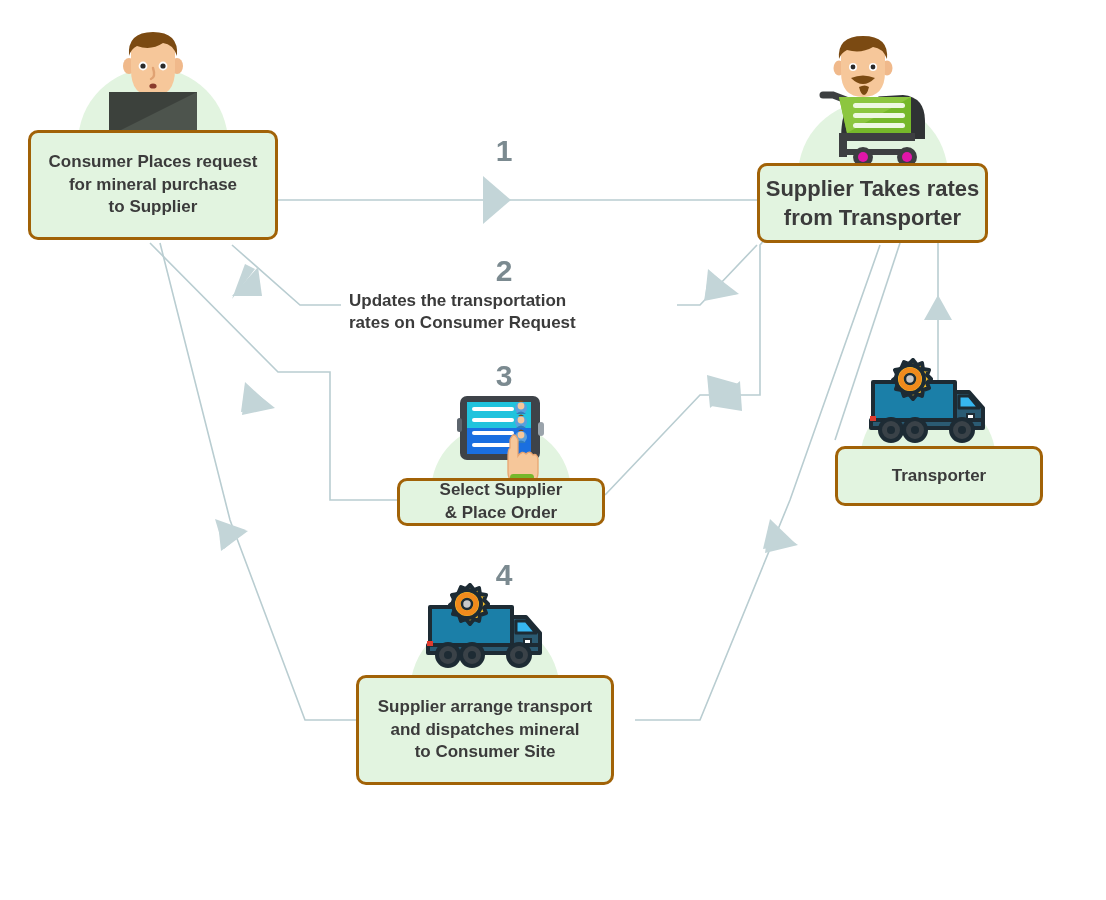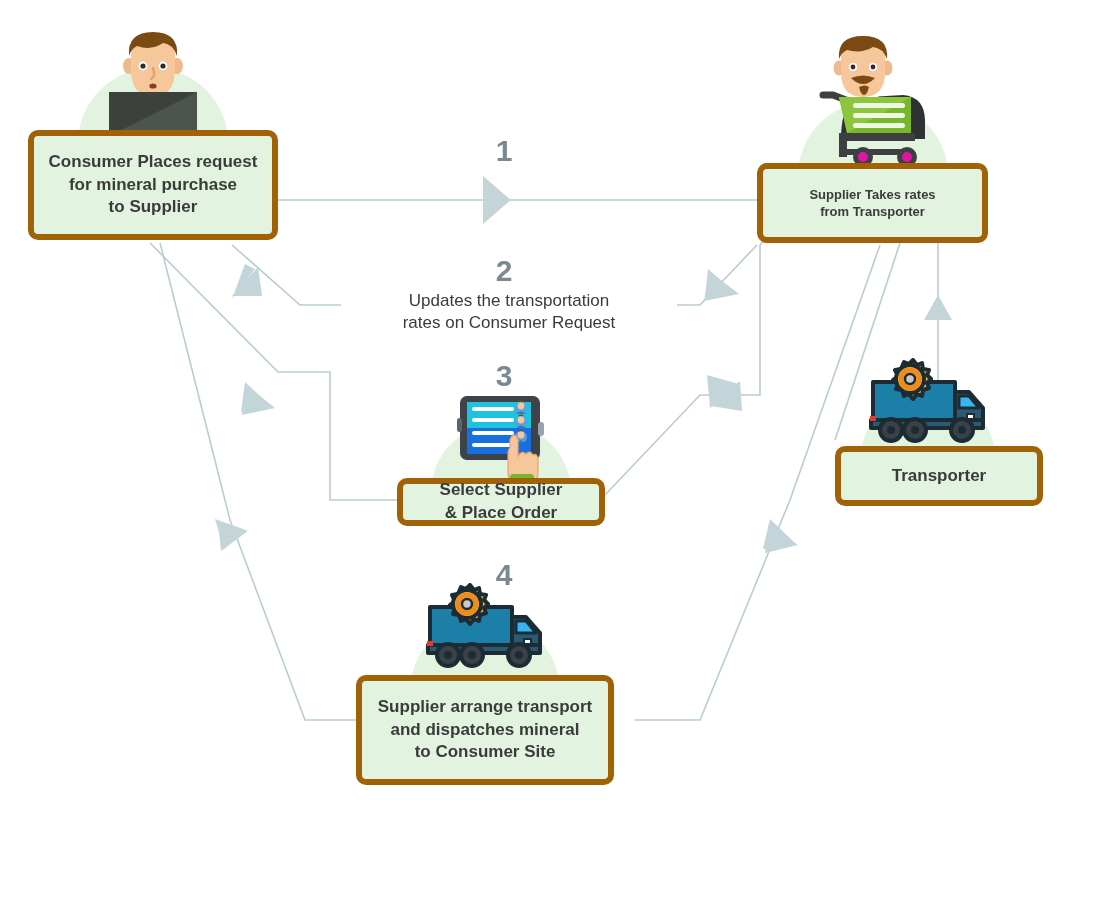--- a/index.html
+++ b/index.html
@@ -16,21 +16,21 @@
   
   .node{position:absolute;}
   .node .dome{
     position:absolute;left:50%;transform:translateX(-50%);
     background:#e2f4e0;
     border-radius:100px 100px 0 0;
   }
   .node .box{
     position:absolute;left:0;top:0;
     background:#e2f4e0;
-    border:6px solid #a16207;
+    border:3px solid #a16207;
     border-radius:10px;
     box-sizing:border-box;
     display:flex;align-items:center;justify-content:center;
     text-align:center;
     color:#3b3b3b;
     font-weight:bold;
     line-height:1.33;
   }
   .node .shadow{
     position:absolute;
@@ -39,22 +39,22 @@
     pointer-events:none;
   }
   .node .art{position:absolute;left:50%;transform:translateX(-50%);}
 
   
   .stepnum{
     position:absolute;color:#7b8a90;font-weight:bold;
     text-align:center;line-height:1;
   }
   .edgelabel{
-    position:absolute;color:#3b3b3b;font-weight:normal;
-    text-align:center;line-height:1.3;font-size:17px;
+    position:absolute;color:#3b3b3b;font-weight:bold;
+    line-height:1.3;font-size:17px;
   }
 
   
   .art-consumer{width:96px;height:110px;}
   .art-supplier{width:112px;height:132px;}
   .art-tablet{width:90px;height:88px;}
   .art-truck{width:122px;height:88px;}
 </style>
 </head>
 <body>
@@ -188,21 +188,21 @@
 
         <path d="M22 98 h76 v8 h-68 v16 h-8 z" fill="#3d3f41"></path>
         <rect x="30" y="114" width="66" height="6" fill="#3d3f41"></rect>
 
         <circle cx="46" cy="122" r="10" fill="#3d3f41"></circle>
           <circle cx="46" cy="122" r="5" fill="#e015a8"></circle>
         <circle cx="90" cy="122" r="10" fill="#3d3f41"></circle>
           <circle cx="90" cy="122" r="5" fill="#e015a8"></circle>
       </svg>
     </div>
-    <div class="box" style="width:231px;height:80px;font-size:13px;">
+    <div class="box" style="width:231px;height:80px;font-size:22px;">
       <span style="white-space:pre-line;">Supplier Takes rates
 from Transporter</span>
     </div>
   </div>
 
   <div class="node" style="left:397px;top:478px;width:208px;height:68px;">
     <div class="shadow" style="left:0;top:8px;width:270px;height:160px;"></div>
     <div class="dome" style="width:140px;height:68px;top:-54px;"></div>
     <div class="art art-tablet" style="top:-84px;">
       <svg viewBox="0 0 90 88" width="90" height="88">

